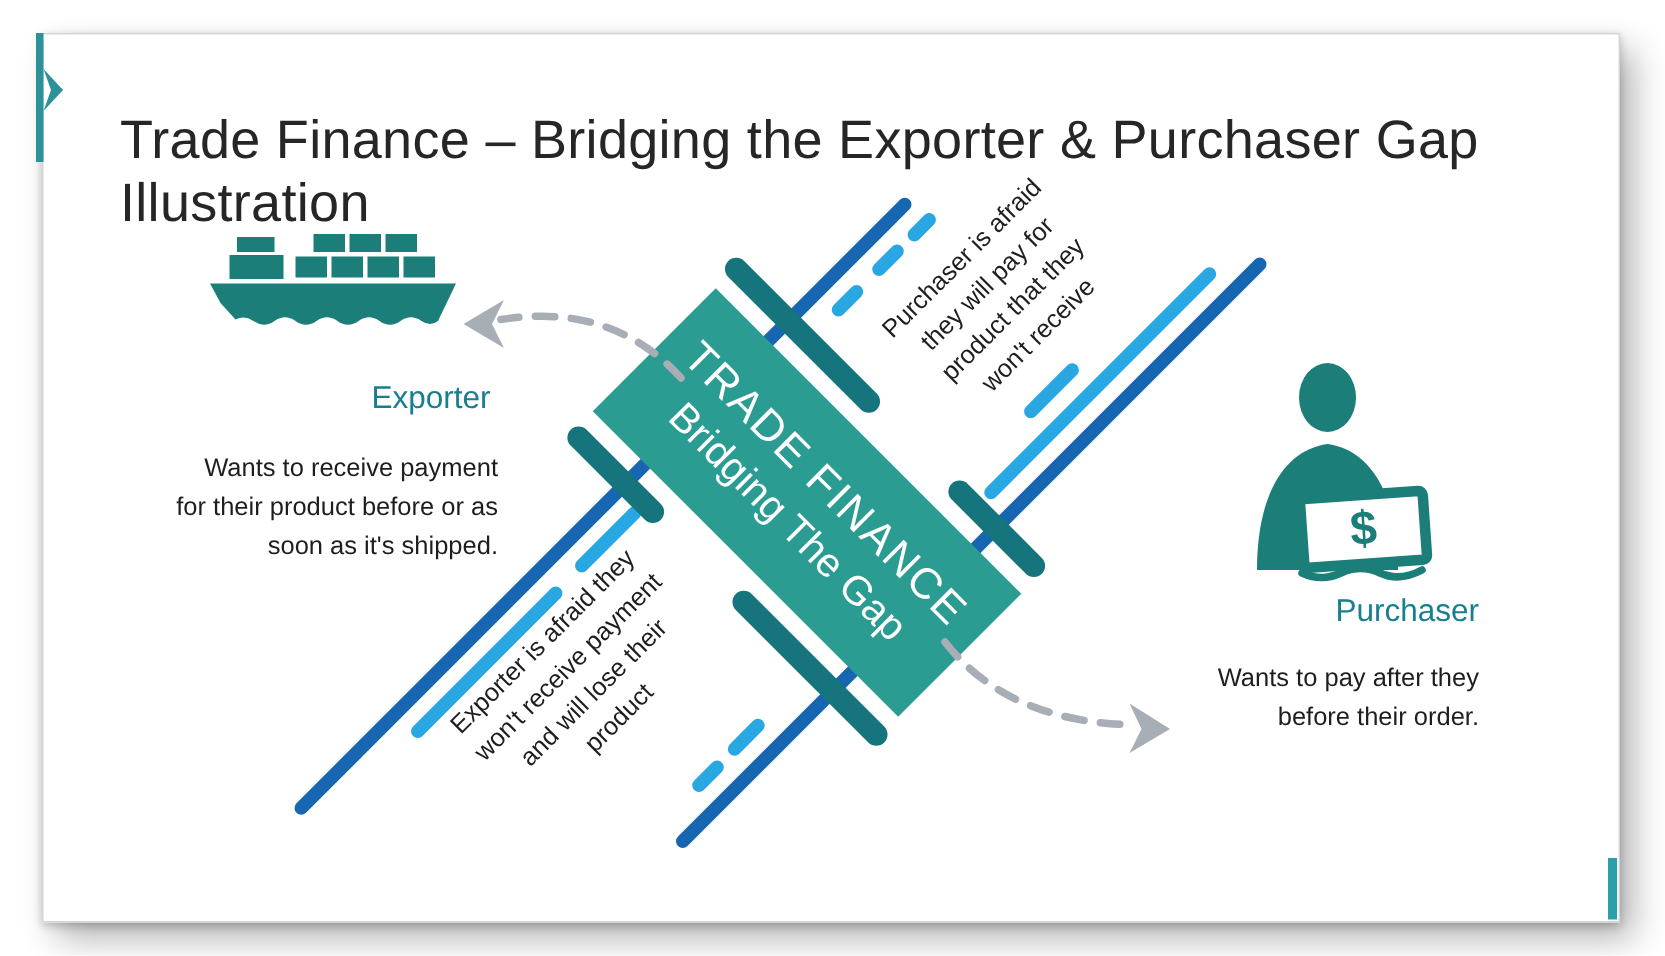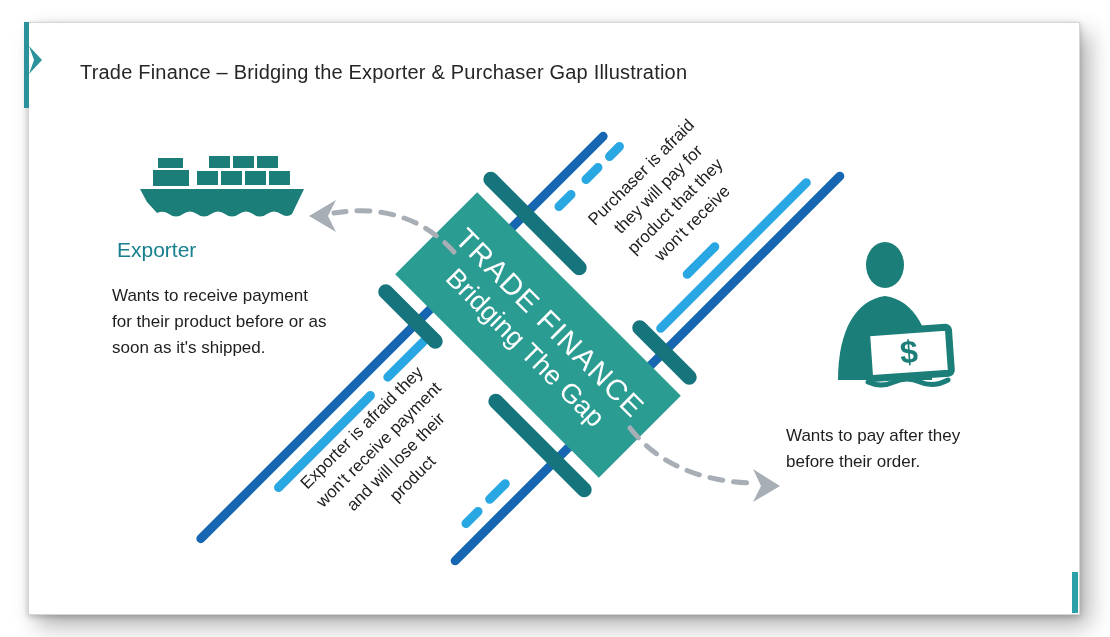--- a/index.html
+++ b/index.html
@@ -3,37 +3,37 @@
 <meta charset="utf-8">
 <style>
   html,body{margin:0;padding:0;background:#ffffff;}
   .stage{position:relative;width:1110px;height:637px;overflow:hidden;
          font-family:"Liberation Sans", sans-serif;}
   .panel{position:absolute;left:28px;top:22px;width:1050px;height:591px;
          background:#ffffff;border:1px solid #d6d6d6;
          box-shadow:0 2px 6px rgba(0,0,0,.22), 9px 11px 22px rgba(0,0,0,.30);
          z-index:0;}
   .slide-title{position:absolute;left:80px;top:48px;width:960px;z-index:4;
-         font-size:20px;font-weight:400;color:#262626;letter-spacing:.2px;}
+         font-size:36px;font-weight:400;color:#262626;letter-spacing:.2px;}
   
   .dash{position:absolute;height:9px;border-radius:5px;transform:rotate(-45deg);z-index:1;}
   .dash.dark{background:#1766b2;}
   .dash.light{background:#29a7e2;}
   .rail{position:absolute;height:15px;border-radius:8px;background:#15747c;
         transform:rotate(45deg);z-index:2;}
   .banner{position:absolute;left:394px;top:277px;width:288px;height:116px;
         background:#2b9c92;transform:rotate(45deg);z-index:3;
         display:flex;flex-direction:column;align-items:center;justify-content:center;}
   .banner .l1{color:#ffffff;font-size:29px;letter-spacing:1.5px;}
   .banner .l2{color:#ffffff;font-size:27px;margin-top:3px;}
   .fear{position:absolute;z-index:4;text-align:center;color:#1e1e1e;
         font-size:17px;line-height:1.42;transform:rotate(-45deg);}
   .fear-purchaser{left:572px;top:148px;width:200px;height:110px;}
   .fear-exporter{left:286px;top:402px;width:220px;height:120px;}
-  .col{position:absolute;z-index:4;text-align:left;}
+  .col{position:absolute;z-index:4;text-align:right;margin-top:16px;}
   .actor-label{font-size:21px;color:#177f8e;}
   .actor-desc{font-size:17px;color:#1e1e1e;line-height:1.53;}
   .lbl-exporter{left:117px;top:238px;width:210px;}
   .desc-exporter{left:112px;top:283px;width:220px;}
   .icon-ship{position:absolute;left:137px;top:152px;z-index:4;}
   .icon-person{position:absolute;left:828px;top:238px;z-index:4;}
   .lbl-purchaser{left:786px;top:380px;width:200px;}
   .desc-purchaser{left:786px;top:423px;width:200px;}
   .overlay{position:absolute;left:0;top:0;z-index:6;pointer-events:none;}
 </style>
@@ -104,20 +104,21 @@
     <svg width="130" height="150" viewBox="0 0 130 150">
       <ellipse cx="57" cy="27" rx="19" ry="23" fill="#1b7e78"></ellipse>
       <path d="M10,142 C10,92 28,62 57,58 C86,62 104,92 104,142 Z" fill="#1b7e78"></path>
       <g transform="rotate(-4 80 115)">
         <rect x="40" y="92" width="82" height="46" rx="3" fill="#ffffff" stroke="#1b7e78" stroke-width="7"></rect>
         <text x="81" y="125" text-anchor="middle" font-family="Liberation Sans, sans-serif" font-size="32" font-weight="bold" fill="#1b7e78">$</text>
       </g>
       <path d="M40,144 Q53,150 66,144 T92,144 T120,142" stroke="#1b7e78" stroke-width="5" fill="none" stroke-linecap="round"></path>
     </svg>
   </div>
+  <div class="col lbl-purchaser actor-label">Purchaser</div>
   <div class="col desc-purchaser actor-desc">Wants to pay after they before their order.</div>
 
   <svg class="overlay" width="1110" height="637" viewBox="0 0 1110 637">
     <g>
       <path d="M454,252 C424,219 384,205 334,213" fill="none" stroke="#a7aeb5" stroke-width="5" stroke-linecap="round" stroke-dasharray="13 11"></path>
       <polygon points="309,216 336,200 328,216 336,232" fill="#a7aeb5"></polygon>
     </g>
     <g>
       <path d="M630,428 C657,463 699,481 750,483" fill="none" stroke="#a7aeb5" stroke-width="5" stroke-linecap="round" stroke-dasharray="13 11"></path>
       <polygon points="780,486 753,469 761,486 753,502" fill="#a7aeb5"></polygon>

